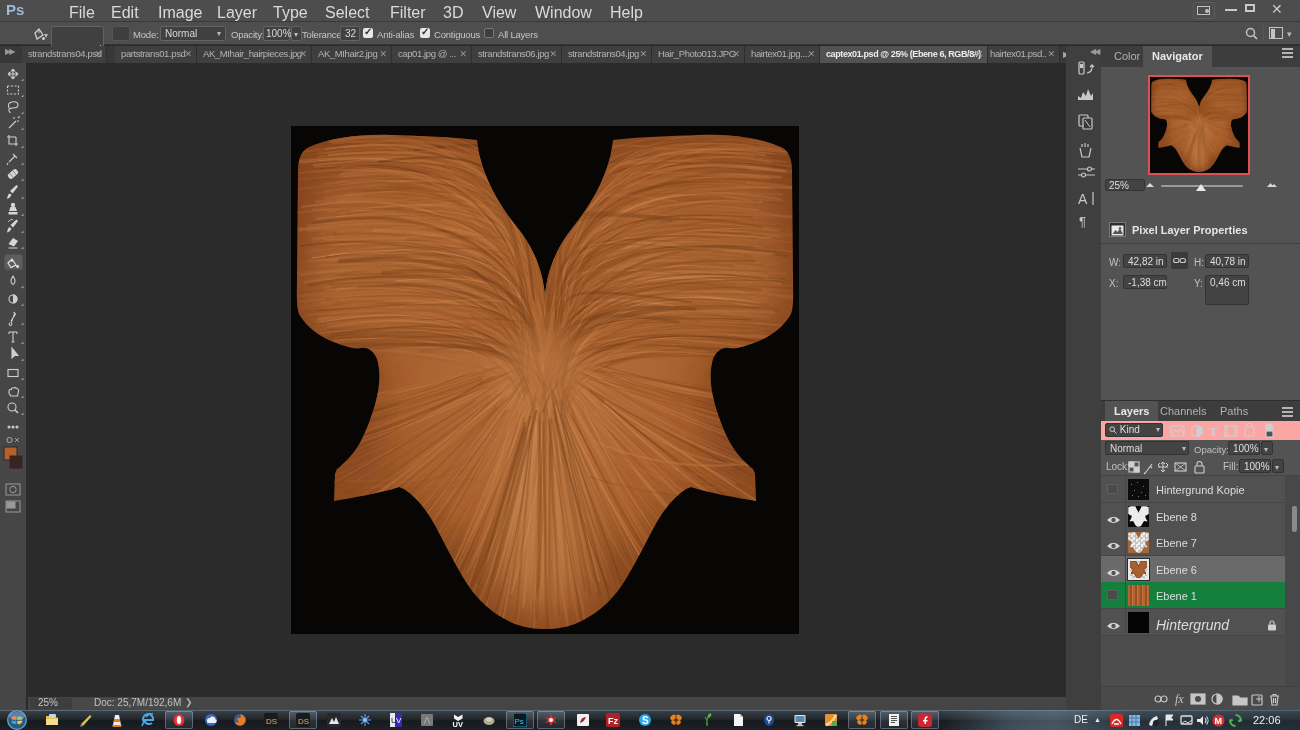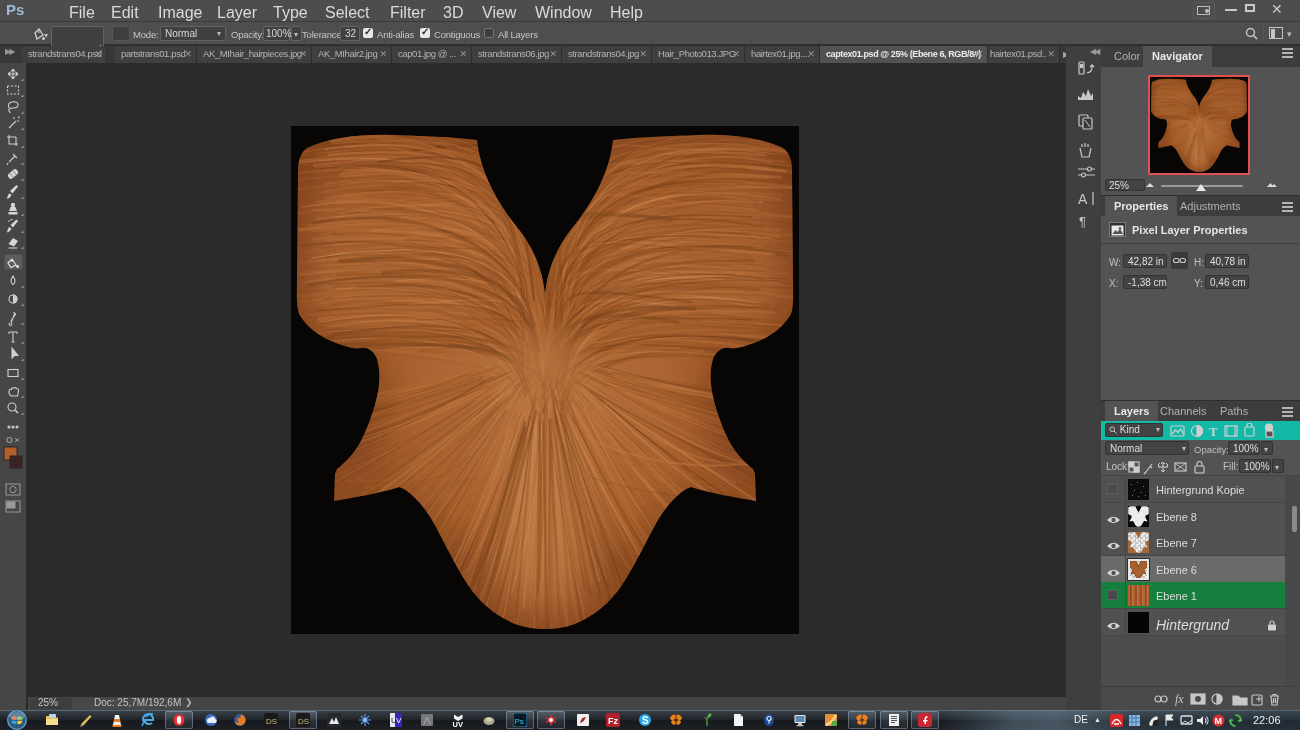--- a/index.html
+++ b/index.html
@@ -1519,25 +1519,20 @@
 <svg width="98" height="96" viewBox="0 0 508 508" preserveAspectRatio="none">
           <use href="#hairart"></use>
         </svg></div>
 <div class="field" style="left:4px;top:133px;width:40px;height:12px;line-height:11px;padding-left:3px">25%</div>
 <svg class="abs" style="left:42px;top:133px" width="152" height="14" viewBox="0 0 152 14">
 <path d="M3 8 l4 -4 l4 4 Z" fill="#d8d8d8"></path>
 <rect x="18" y="6" width="82" height="2" fill="#9a9a9a" rx="1"></rect>
 <path d="M53 12 l5 -7 l5 7 Z" fill="#e8e8e8"></path>
 <path d="M124 8 l3.5 -4 l2 2.5 l1.5 -1.5 l3 3 Z" fill="#d8d8d8"></path>
 </svg>
-      <div class="ptabbar" style="top:149px;height:21px;border-top:1px solid #2f2f2f">
-<div class="ptab on" style="left:4px">Properties</div>
-<div class="ptab" style="left:70px">Adjustments</div>
-<div class="abs" style="left:181px;top:10px;width:11px;height:2px;background:#b5b5b5;box-shadow:0 4px #b5b5b5,0 -4px #b5b5b5"></div>
-</div>
 <div class="abs" style="left:0;top:170px;width:199px;height:184px;background:#535353">
 <div class="abs" style="left:8px;top:6px;width:17px;height:15px;background:#2f2f2f;border:1px solid #7a7a7a">
 <svg width="15" height="13" viewBox="0 0 15 13">
             <rect x="1.5" y="1.5" width="12" height="10" fill="#e8e8e8"></rect>
             <path d="M2.5 10 l3 -4 l2 2 l2.5 -3.5 l3 5.5 Z" fill="#555"></path>
             <circle cx="10" cy="4.2" r="1.2" fill="#555"></circle>
           </svg>
 </div>
 <div class="abs" style="left:31px;top:8px;color:#e4e4e4;font-size:11px;font-weight:bold">Pixel Layer Properties</div>
 <div class="abs" style="left:0px;top:27px;width:199px;height:1px;background:#404040"></div>
@@ -1548,29 +1543,29 @@
             <g stroke="#c8c8c8" fill="none" stroke-width="1.1">
               <rect x="2.5" y="6.5" width="5.5" height="4" rx="2"></rect>
               <rect x="9" y="6.5" width="5.5" height="4" rx="2"></rect>
             </g>
           </svg></div>
 <div class="abs" style="left:93px;top:41px;color:#c0c0c0;font-size:10px">H:</div>
 <div class="field" style="left:104px;top:38px;width:44px;height:14px;line-height:13px;padding-left:4px">40,78 in</div>
 <div class="abs" style="left:8px;top:62px;color:#c0c0c0;font-size:10px">X:</div>
 <div class="field" style="left:22px;top:59px;width:44px;height:14px;line-height:13px;padding-left:4px">-1,38 cm</div>
 <div class="abs" style="left:93px;top:62px;color:#c0c0c0;font-size:10px">Y:</div>
-<div class="field" style="left:104px;top:59px;width:44px;height:14px;line-height:13px;padding-left:4px">0,46 cm</div>
+<div class="field" style="left:104px;top:59px;width:44px;height:30px;line-height:13px;padding-left:4px">0,46 cm</div>
 </div>
       <div class="ptabbar" style="top:354px;height:21px;border-top:1px solid #2f2f2f">
 <div class="ptab on" style="left:4px">Layers</div>
 <div class="ptab" style="left:50px">Channels</div>
 <div class="ptab" style="left:110px">Paths</div>
 <div class="abs" style="left:181px;top:10px;width:11px;height:2px;background:#b5b5b5;box-shadow:0 4px #b5b5b5,0 -4px #b5b5b5"></div>
 </div>
-      <div class="abs" style="left:0;top:375px;width:199px;height:19px;background:#14b8a6">
+      <div class="abs" style="left:0;top:375px;width:199px;height:19px;background:#fca5a5">
 <div class="field" style="left:4px;top:2px;width:58px;height:14px;line-height:12px;padding-left:3px"><svg width="8" height="8" viewBox="0 0 8 8" style="vertical-align:-1px">
             <circle cx="3.2" cy="3.2" r="2.3" fill="none" stroke="#ccc"></circle>
             <path d="M5 5 L7.5 7.5" stroke="#ccc"></path>
           </svg> Kind<span style="float:right;font-size:8px;color:#bbb;padding-right:2px">▾</span></div>
 <svg class="abs" style="left:68px;top:2px" width="126" height="16" viewBox="0 0 126 16">
 <g stroke="#cfcfcf" fill="none" stroke-width="1.2">
 <rect x="2" y="3" width="13" height="10" rx="1"></rect>
             <path d="M3 11 l3.5 -4 l2.5 2.5 l2.5 -3.5 l3 5"></path>
 <circle cx="28" cy="8" r="5.5"></circle>
             <path d="M28 2.5 a5.5 5.5 0 0 1 0 11 Z" fill="#cfcfcf"></path>

